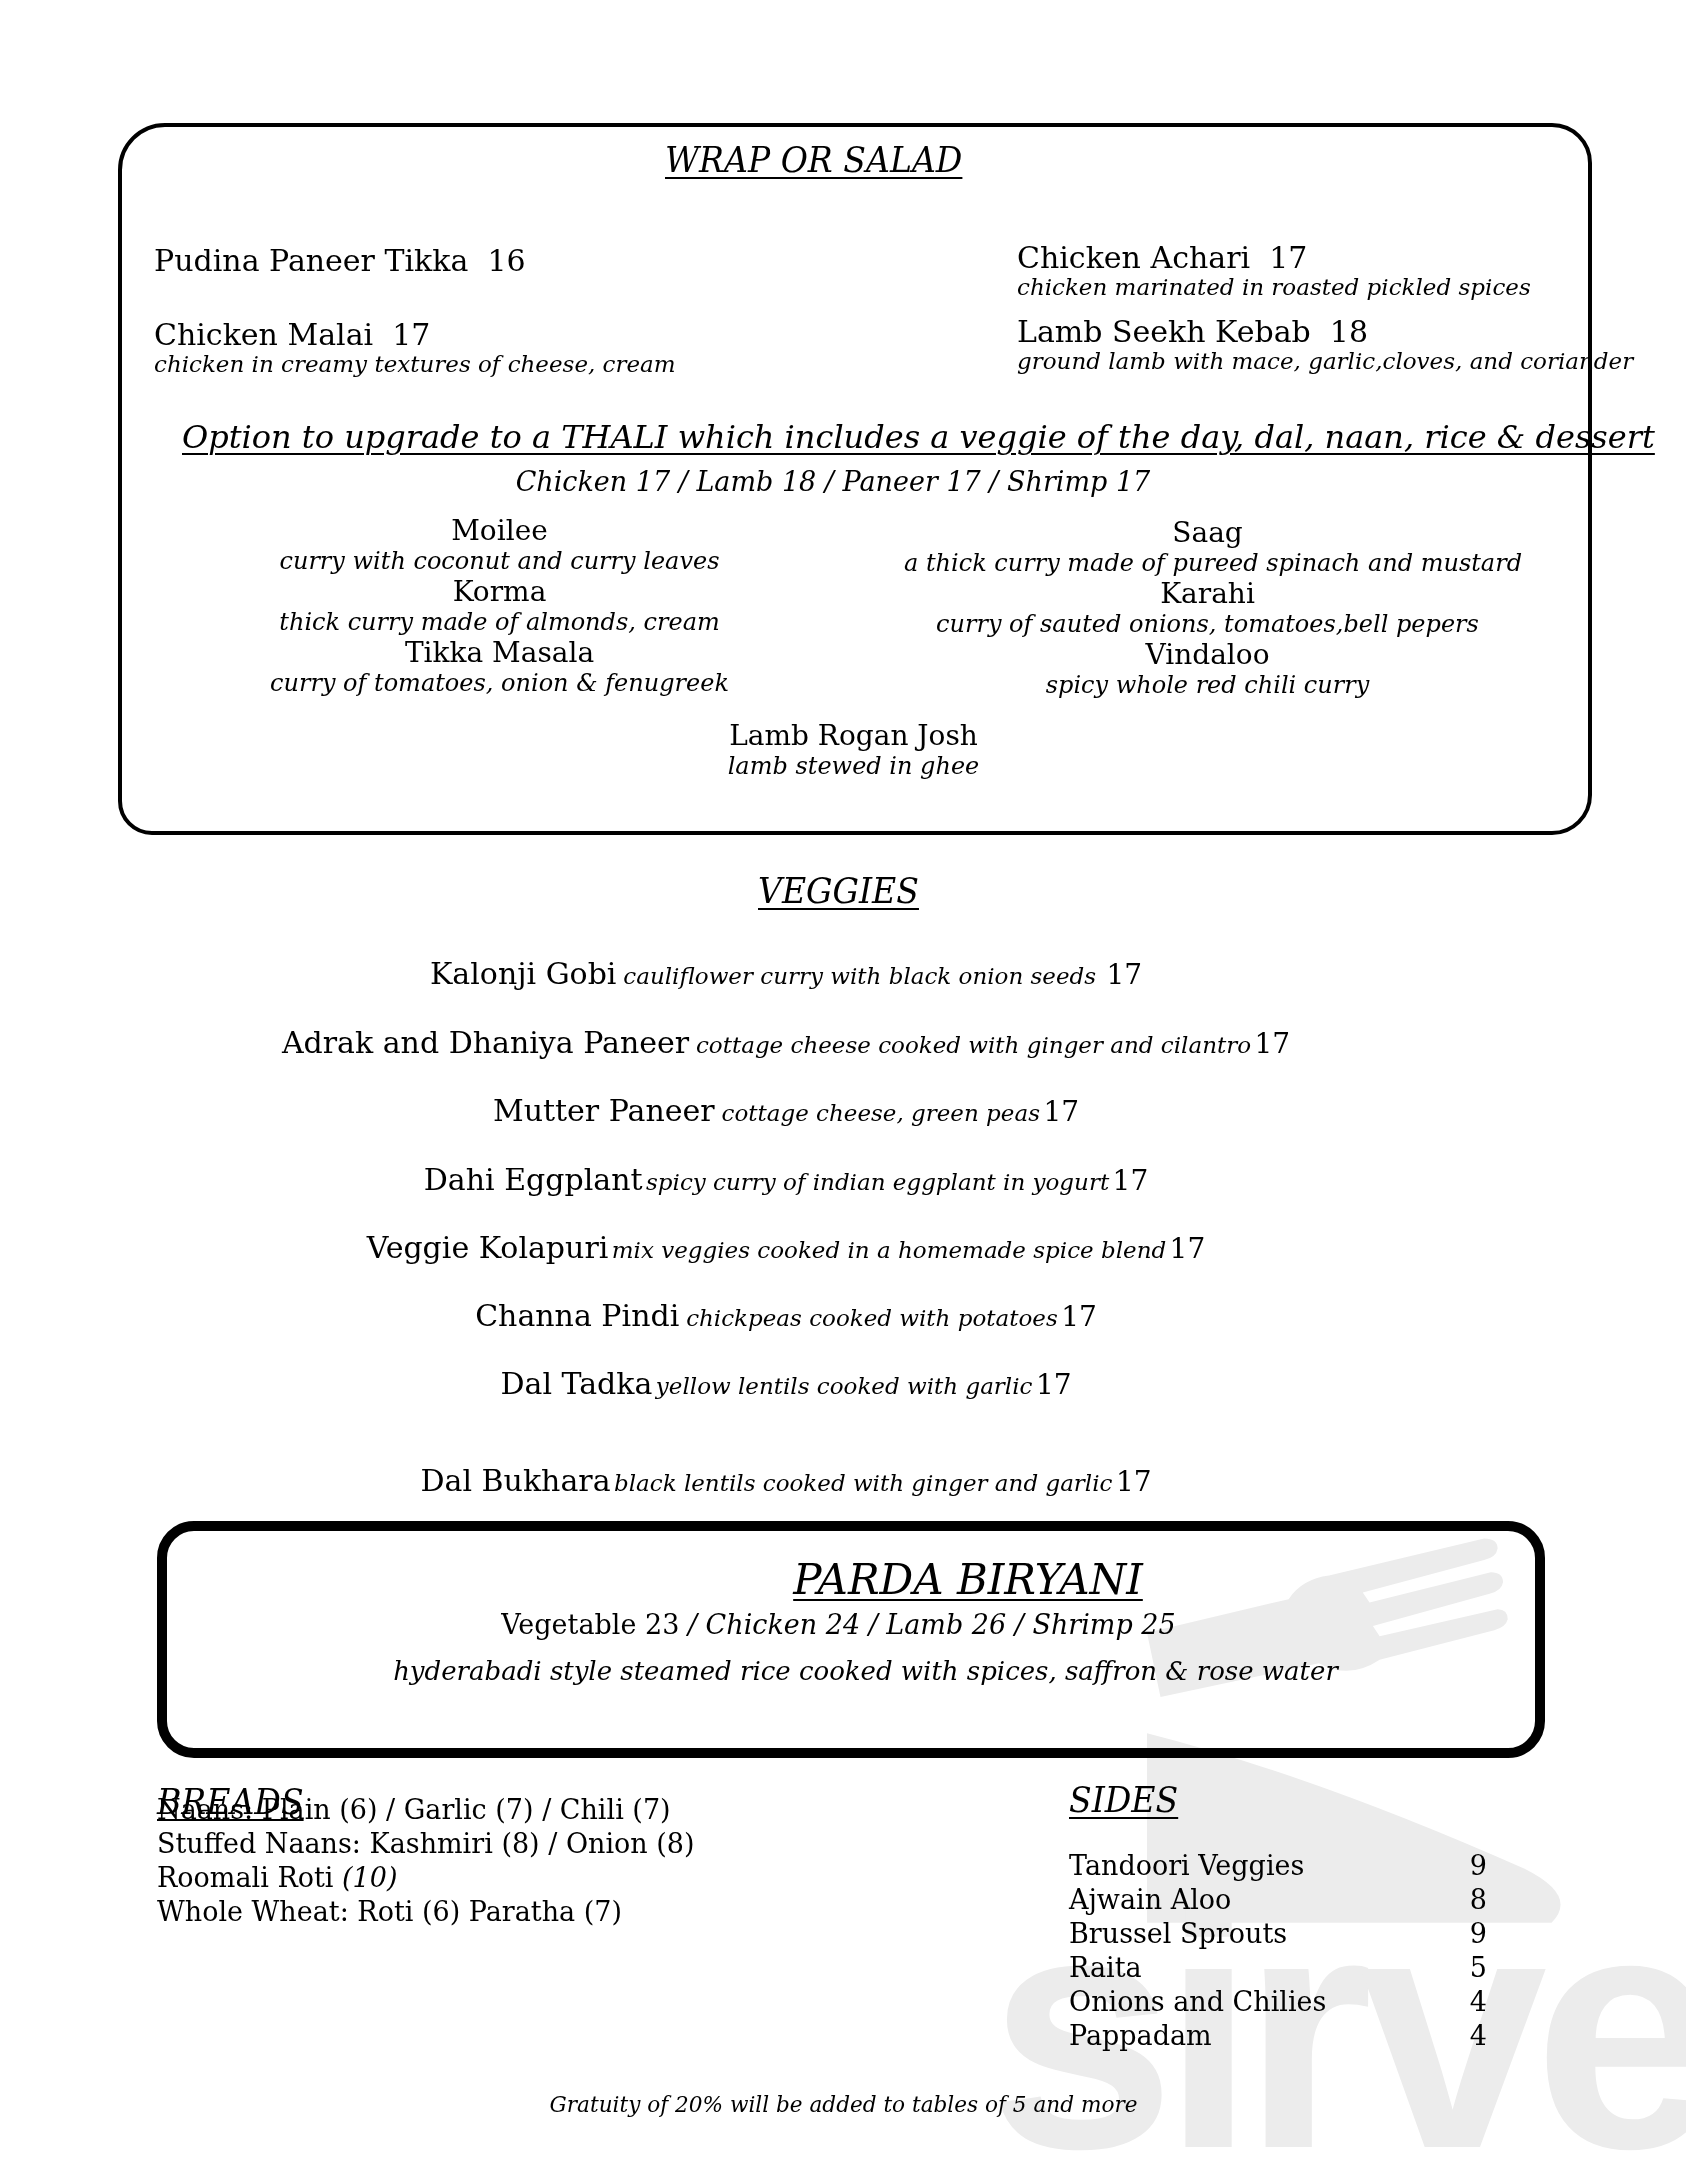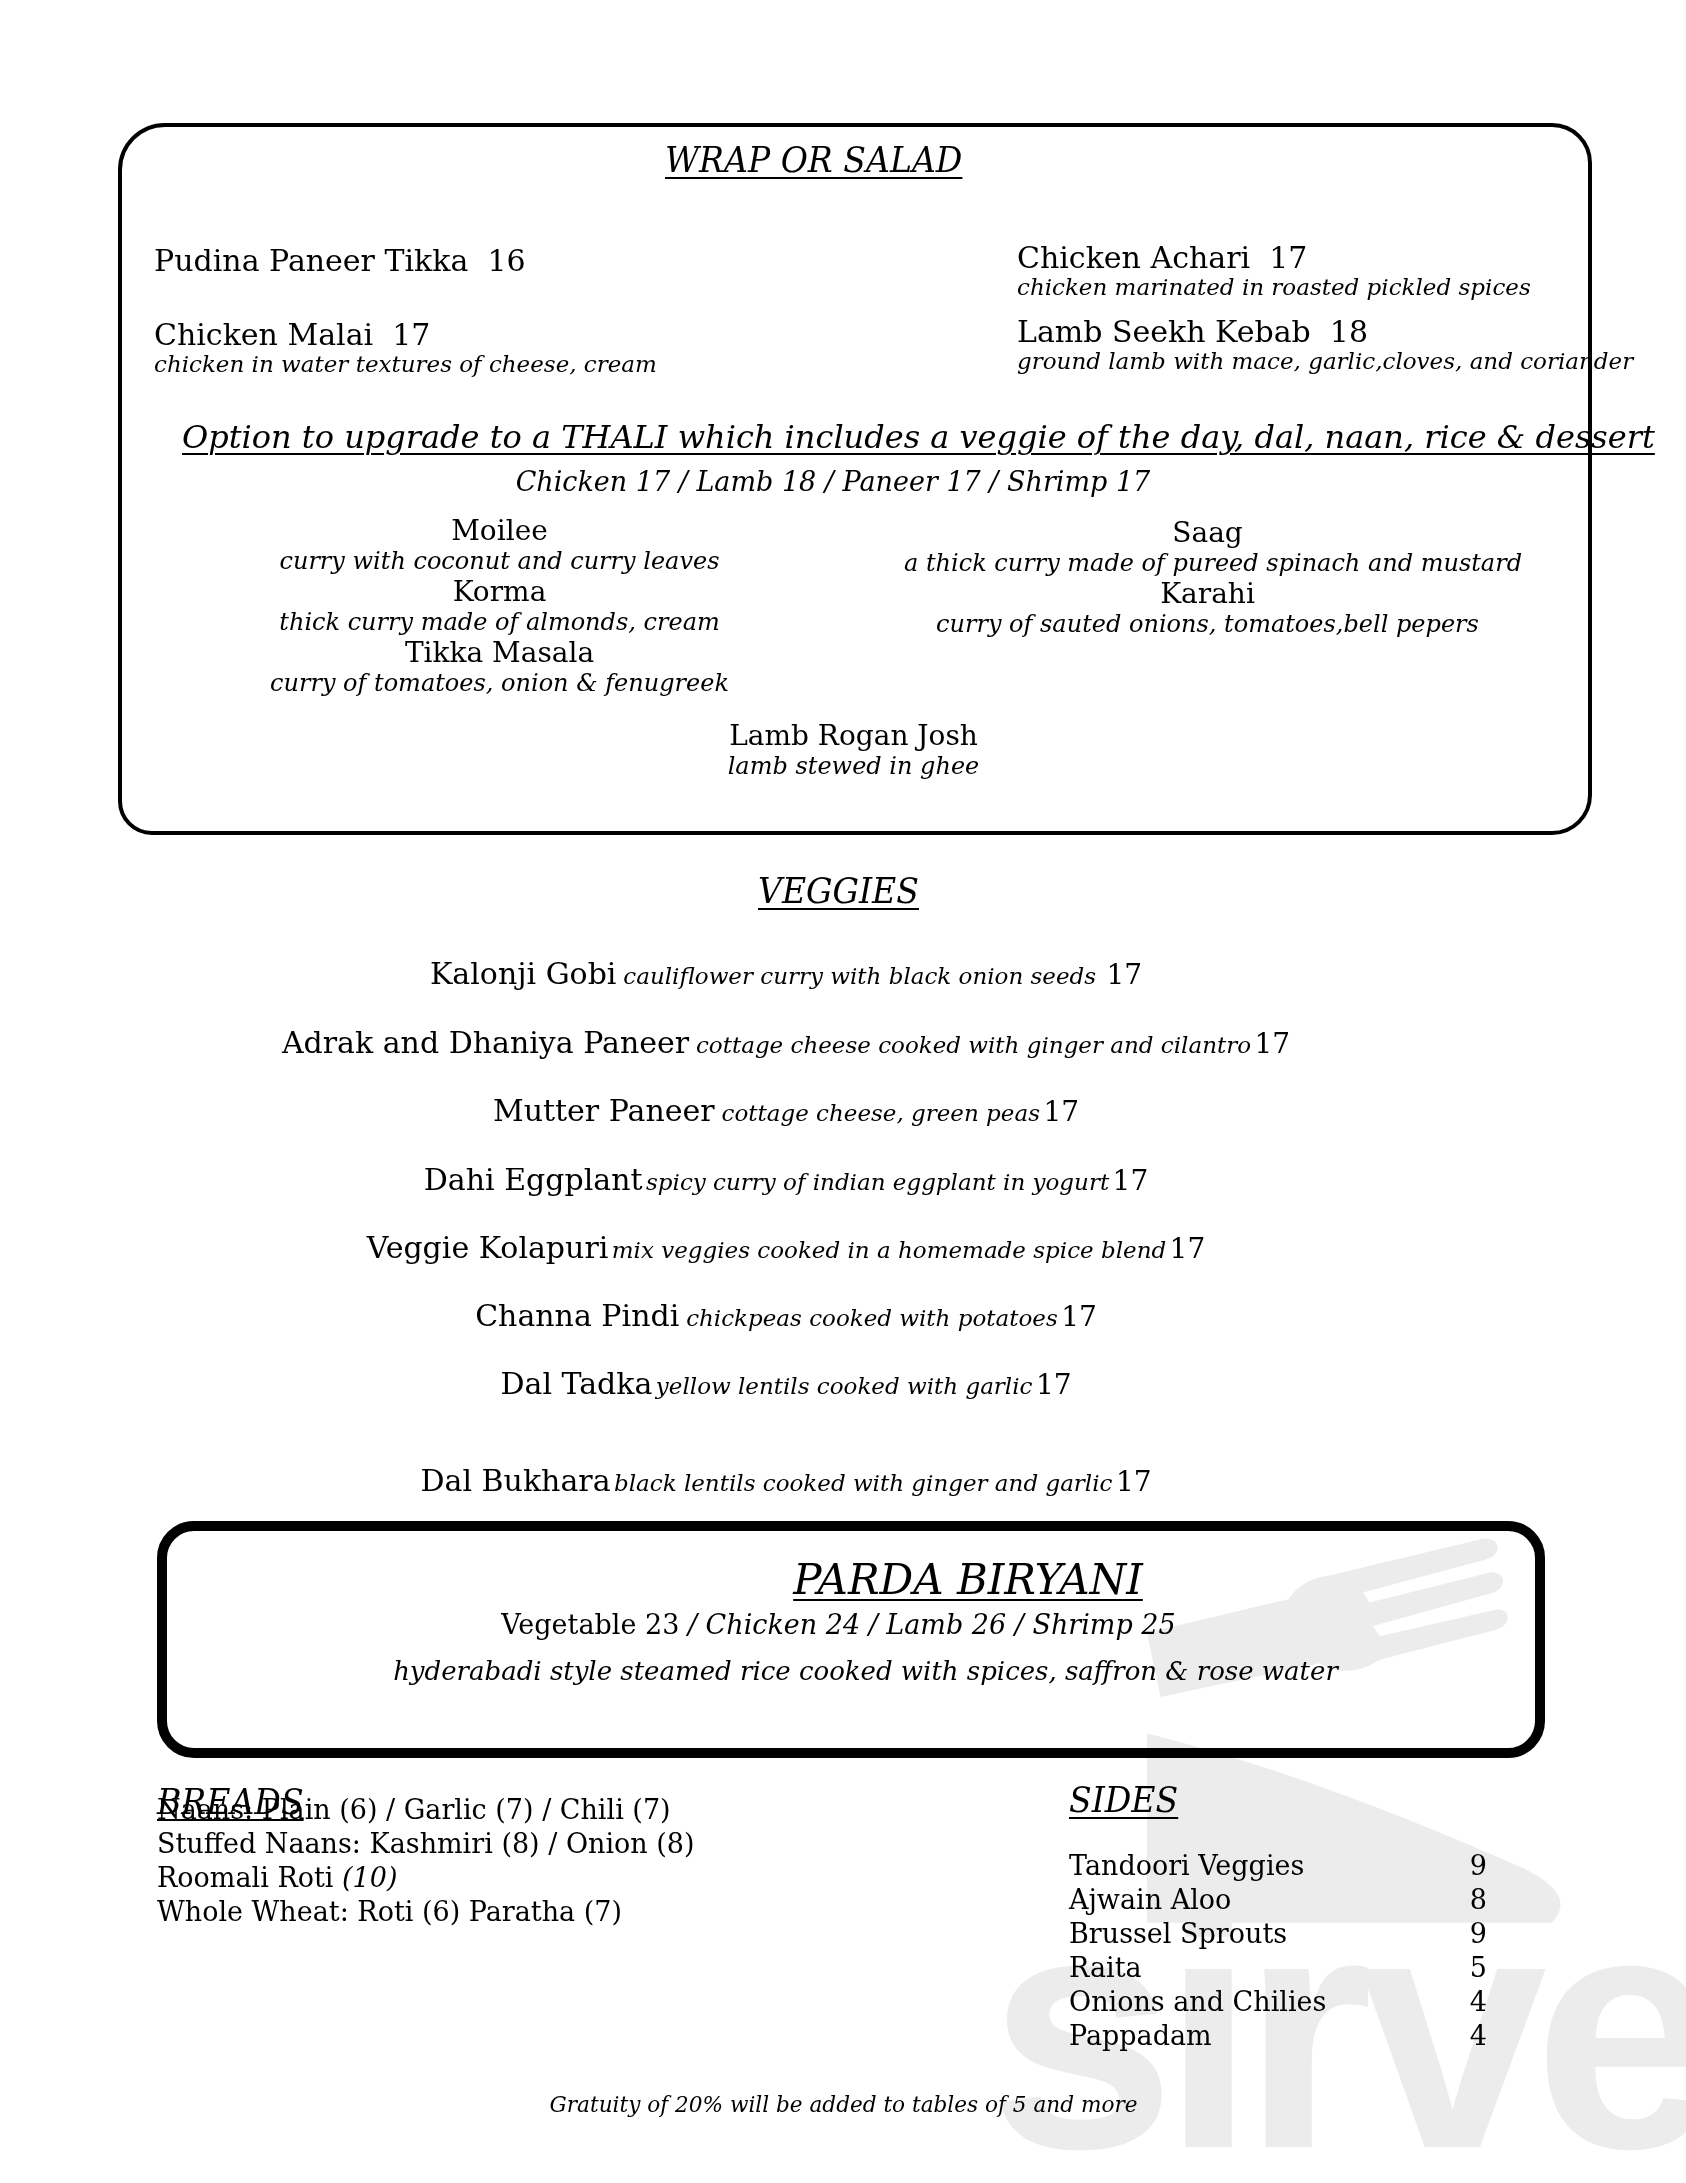--- a/index.html
+++ b/index.html
@@ -219,21 +219,21 @@
 
   <div class="box-top"></div>
 
   <div class="heading" style="left:665px; top:139px;">WRAP  OR SALAD</div>
 
   <div class="wrap-item" style="left:154px; top:244px;">
     <div class="item-name"><span>Pudina Paneer Tikka</span>&nbsp;&nbsp;<span>16</span></div>
   </div>
   <div class="wrap-item" style="left:154px; top:318px;">
     <div class="item-name"><span>Chicken Malai</span>&nbsp;&nbsp;<span>17</span></div>
-    <div class="item-desc">chicken in water textures of cheese, cream</div>
+    <div class="item-desc">chicken in creamy textures of cheese, cream</div>
   </div>
 
   <div class="wrap-item" style="left:1017px; top:241px;">
     <div class="item-name"><span>Chicken Achari</span>&nbsp;&nbsp;<span>17</span></div>
     <div class="item-desc">chicken marinated in roasted pickled spices</div>
   </div>
   <div class="wrap-item" style="left:1017px; top:315px;">
     <div class="item-name"><span>Lamb Seekh Kebab</span>&nbsp;&nbsp;<span>18</span></div>
     <div class="item-desc">ground lamb with mace, garlic,cloves, and coriander</div>
   </div>
@@ -257,20 +257,24 @@
   </div>
 
   <div class="curry-col" style="left:904px; top:518px;">
     <div class="curry">
       <div class="item-name">Saag</div>
       <div class="item-desc">a thick curry made of pureed spinach and mustard</div>
     </div>
     <div class="curry">
       <div class="item-name">Karahi</div>
       <div class="item-desc">curry of sauted onions, tomatoes,bell pepers</div>
+    </div>
+    <div class="curry">
+      <div class="item-name">Vindaloo</div>
+      <div class="item-desc">spicy whole red chili curry</div>
     </div>
   </div>
 
   <div class="curry-col curry" style="left:550px; top:721px;">
     <div class="item-name">Lamb Rogan Josh</div>
     <div class="item-desc">lamb stewed in ghee</div>
   </div>
 
   <div class="heading" style="left:758px; top:870px;">VEGGIES</div>
 

